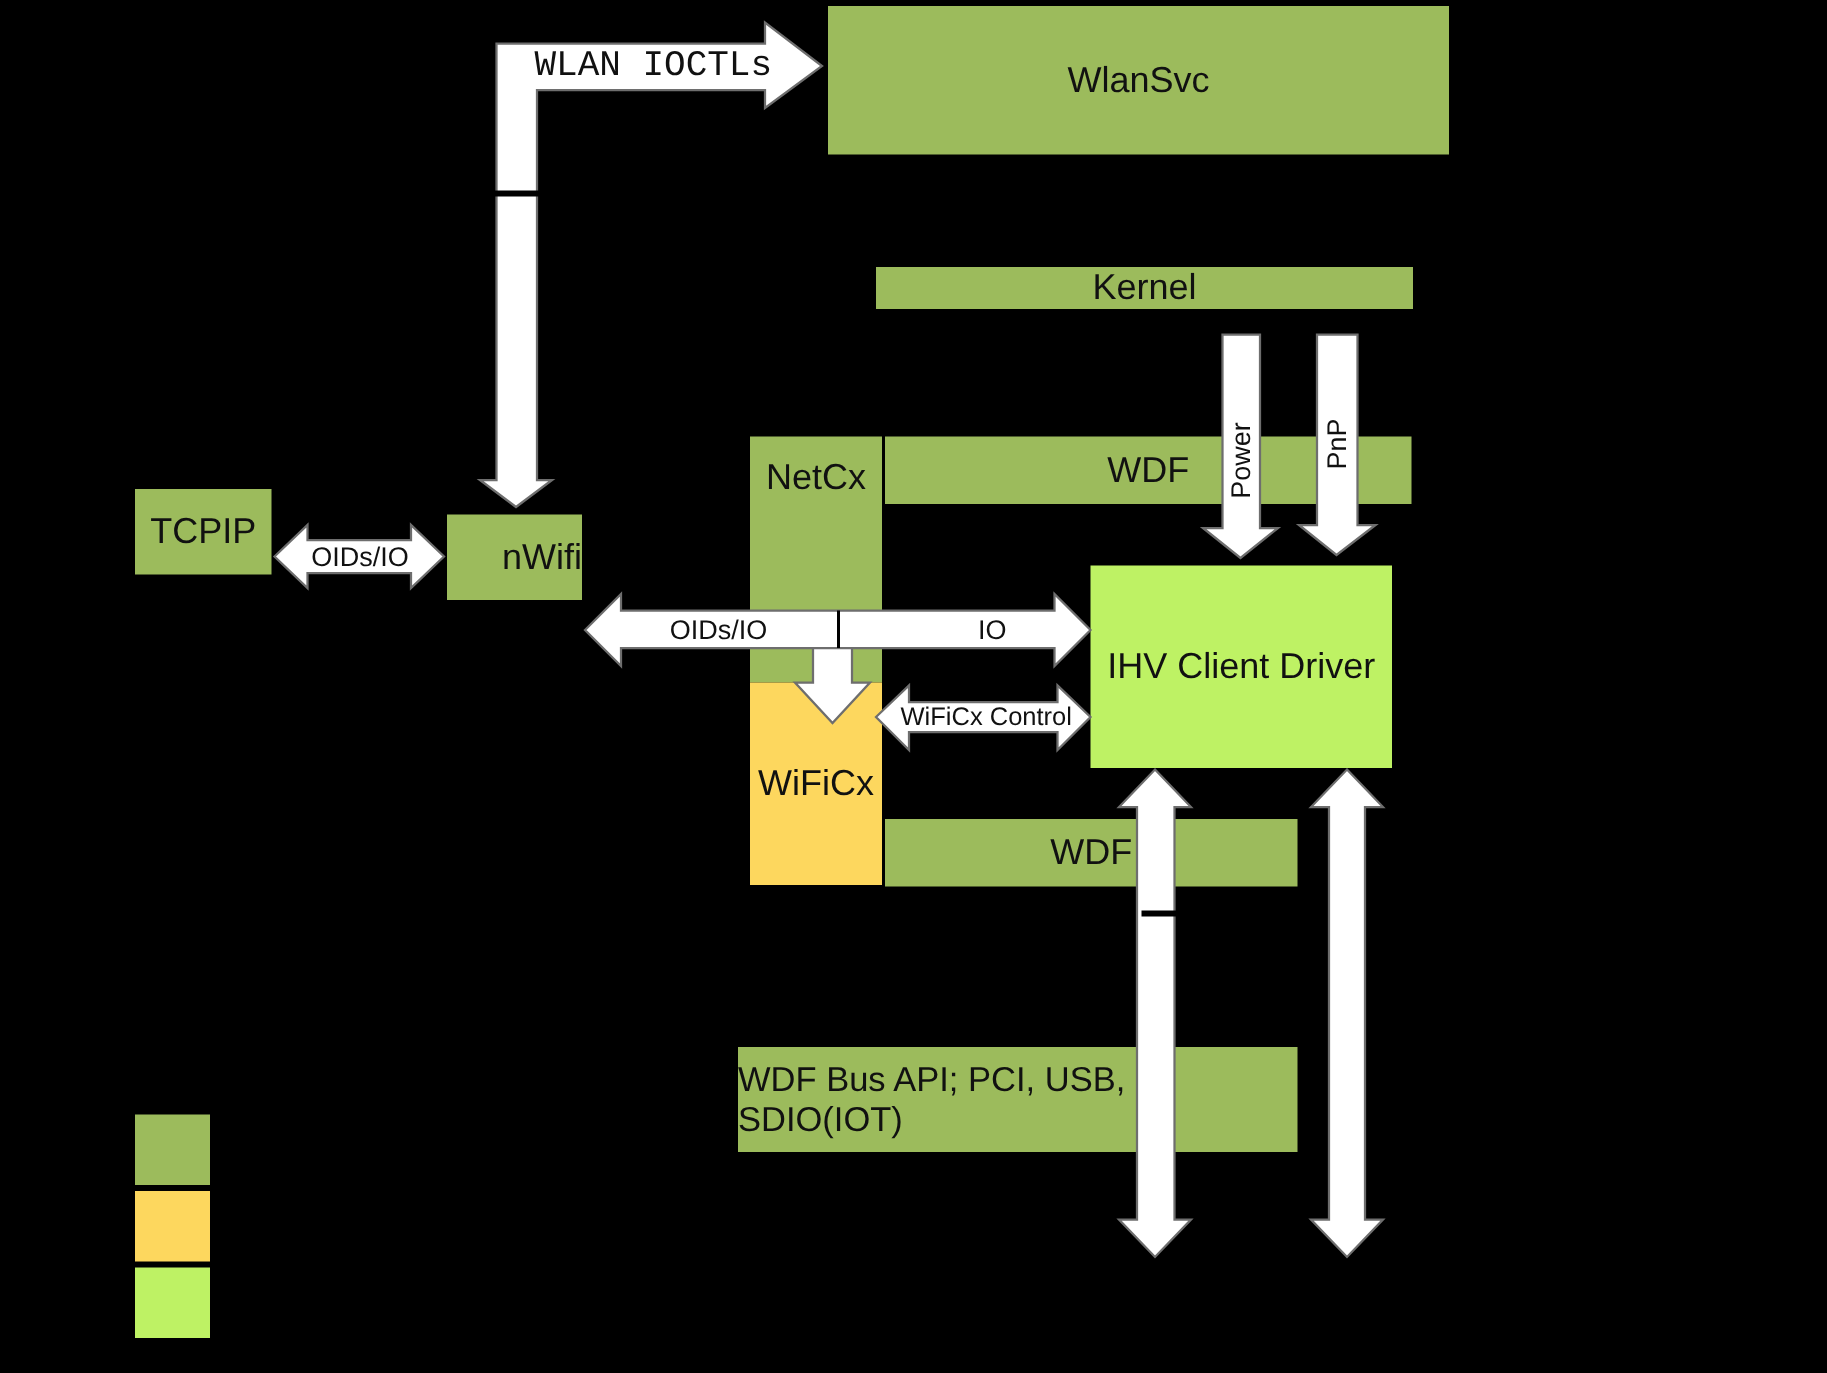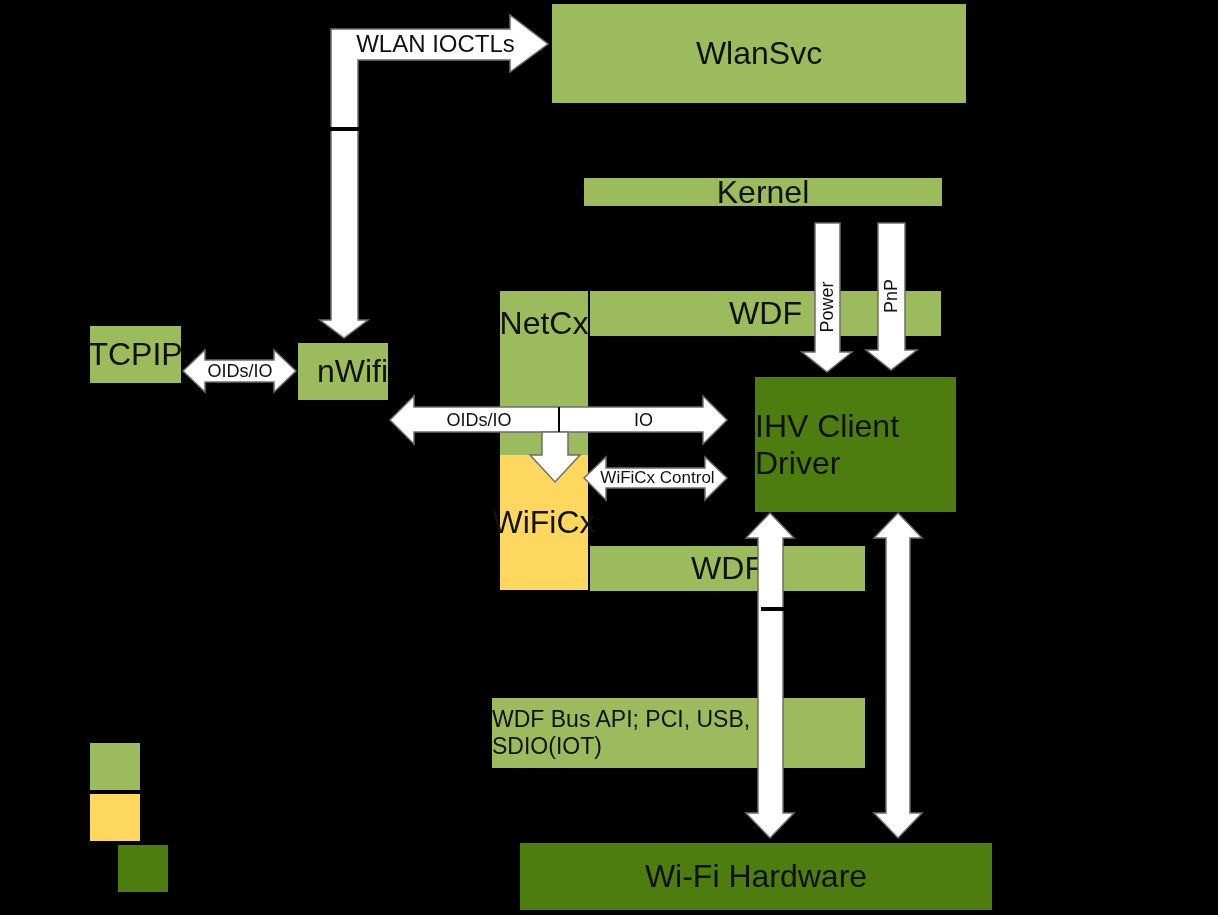--- a/index.html
+++ b/index.html
@@ -10,27 +10,27 @@
     background: #000000;
     font-family: "Liberation Sans", sans-serif;
     overflow: hidden;
   }
   .box {
     position: absolute;
     display: flex;
     align-items: center;
     justify-content: center;
     color: #111111;
-    font-size: 32px;
+    font-size: 24px;
     z-index: 1;
     box-sizing: border-box;
   }
   .green  { background: #9CBB5C; }
   .yellow { background: #FDD75E; }
-  .purple { background: #4d7c0f; margin-left: 28px; }
+  .purple { background: #bef264; }
   #arrow-layer {
     position: absolute;
     left: 0; top: 0;
     z-index: 2;
   }
   #arrow-layer polygon {
     fill: #ffffff;
     stroke: #6e6e6e;
     stroke-width: 1.5;
   }
@@ -91,23 +91,20 @@
   </div>
 
   <div class="box green" style="left:590px; top:546px; width:275px; height:45px;">
     <span>WDF</span>
   </div>
 
   <div class="box green" style="left:492px; top:698px; width:373px; height:70px; font-size:23px;">
     <span>WDF Bus API; PCI, USB, SDIO(IOT)</span>
   </div>
 
-  <div class="box purple" style="left:492px; top:843px; width:472px; height:67px;">
-    <span>Wi-Fi Hardware</span>
-  </div>
 
   <div class="swatch green" style="top:743px;"></div>
   <div class="swatch yellow" style="top:794px;"></div>
   <div class="swatch purple" style="top:845px;"></div>
 
   <svg id="arrow-layer" width="1218" height="915">
 
     <polygon points="331,29 510,29 510,15 548,44 510,72 510,60 358,60 358,320 368,320 344,338 320,320 331,320"></polygon>
 
     <polygon points="183,371 205,350 205,360 274,360 274,350 296,371 274,392 274,382 205,382 205,392"></polygon>
@@ -125,27 +122,27 @@
     <polygon points="770,513 794,538 783,538 783,813 794,813 770,838 746,813 758,813 758,538 746,538"></polygon>
 
     <polygon points="898,513 922,538 910,538 910,813 922,813 898,838 874,813 886,813 886,538 874,538"></polygon>
 
     <rect x="558" y="407" width="2" height="25" fill="#000000"></rect>
 
     <rect x="329" y="127" width="31" height="4" fill="#000000"></rect>
     <rect x="761" y="607" width="23" height="4" fill="#000000"></rect>
   </svg>
 
-  <div class="arrow-label" style="left:358px; top:30px; width:155px; height:28px; font-size:24px;">WLAN IOCTLs</div>
+  <div class="arrow-label" style="left:358px; top:30px; width:155px; height:28px; font-size:24px;font-family:Liberation Mono, monospace;">WLAN IOCTLs</div>
 
   <div class="arrow-label" style="left:185px; top:360px; width:110px; height:22px; font-size:18px;">OIDs/IO</div>
 
   <div class="arrow-label" style="left:400px; top:409px; width:158px; height:22px; font-size:18px;">OIDs/IO</div>
 
-  <div class="arrow-label" style="left:560px; top:409px; width:167px; height:22px; font-size:18px;">IO</div>
+  <div class="arrow-label" style="left:560px; top:409px; width:167px; height:22px; font-size:18px;padding-left:18px;">IO</div>
 
   <div class="arrow-label" style="left:588px; top:468px; width:139px; height:20px; font-size:17px;">WiFiCx Control</div>
 
   <div class="arrow-label rot" style="left:767px; top:297px; width:120px; height:20px; font-size:18px;">Power</div>
 
   <div class="arrow-label rot" style="left:831px; top:286px; width:120px; height:20px; font-size:18px;">PnP</div>
 
 </div>
 
 </body></html>

